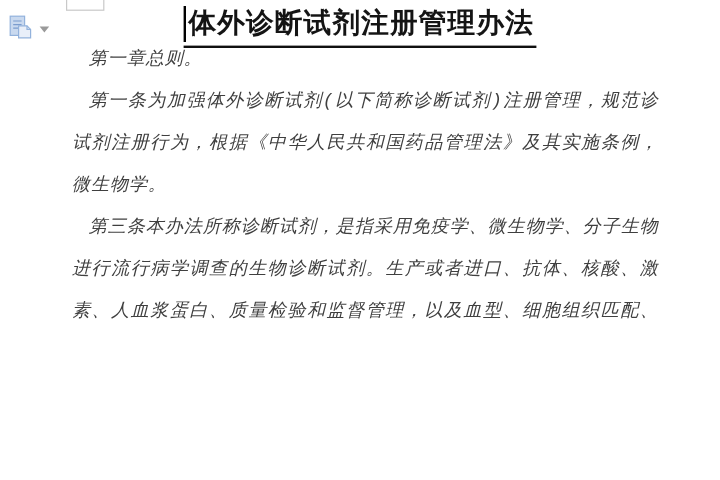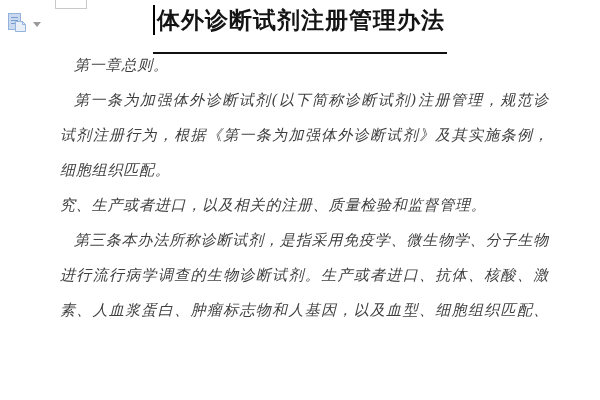--- a/index.html
+++ b/index.html
@@ -19,34 +19,34 @@
   }
   .paste-btn svg{display:block;}
   .arrow{
     width:0;height:0;margin-left:4px;margin-top:2px;
     border-left:4px solid transparent;border-right:4px solid transparent;
     border-top:5px solid #9a9a9a;
   }
   
   .title-row{position:absolute;left:0;top:4px;width:100%;text-align:center;}
   .title-wrap{
-    display:inline-block;border-bottom:2px solid #101010;padding:0 2px 16px 0;
+    display:inline-block;border-bottom:2px solid #101010;padding:0 2px 2px 0;
     white-space:nowrap;
   }
   .caret{
     display:inline-block;width:2px;height:30px;background:#000;
     vertical-align:middle;margin-right:2px;
   }
   .title{
     display:inline;font-size:23px;font-weight:bold;color:#141414;
     letter-spacing:1px;line-height:32px;vertical-align:middle;margin:0;
     font-family:"DejaVu Serif","Liberation Serif",serif;
   }
   
-  .body-col{position:absolute;left:60px;top:48px;width:489px;}
+  .body-col{position:absolute;left:60px;top:32px;width:489px;font-family:Liberation Mono, monospace;}
   .line{
     height:35px;line-height:35px;font-size:15px;font-style:italic;
     color:#3f3f3f;letter-spacing:0.8px;white-space:nowrap;overflow:hidden;
     text-align:left;
   }
   .line.justify{white-space:normal;text-align:justify;text-align-last:justify;}
   .line.indent{text-indent:14px;}
 </style>
 </head>
 <body>
@@ -65,21 +65,20 @@
     <span class="arrow"></span>
   </div>
 
   <div class="title-row">
     <span class="title-wrap"><span class="caret"></span><h1 class="title">体外诊断试剂注册管理办法</h1></span>
   </div>
 
   <div class="body-col">
       <div class="line indent">第一章总则。</div>
       <div class="line indent justify">第一条为加强体外诊断试剂(以下简称诊断试剂)注册管理，规范诊</div>
-      <div class="line justify">试剂注册行为，根据《第一条为加强体外诊断试剂》及其实施条例，</div>
-      <div class="line">细胞组织匹配。</div>
-      <div class="line">究、生产或者进口，以及相关的注册、质量检验和监督管理。</div>
+      <div class="line justify">试剂注册行为，根据《中华人民共和国药品管理法》及其实施条例，</div>
+      <div class="line">微生物学。</div>
       <div class="line indent justify">第三条本办法所称诊断试剂，是指采用免疫学、微生物学、分子生物</div>
       <div class="line justify">进行流行病学调查的生物诊断试剂。生产或者进口、抗体、核酸、激</div>
-      <div class="line justify">素、人血浆蛋白、肿瘤标志物和人基因，以及血型、细胞组织匹配、</div>
+      <div class="line justify">素、人血浆蛋白、质量检验和监督管理，以及血型、细胞组织匹配、</div>
     </div>
 
 </div>
 
 </body></html>

